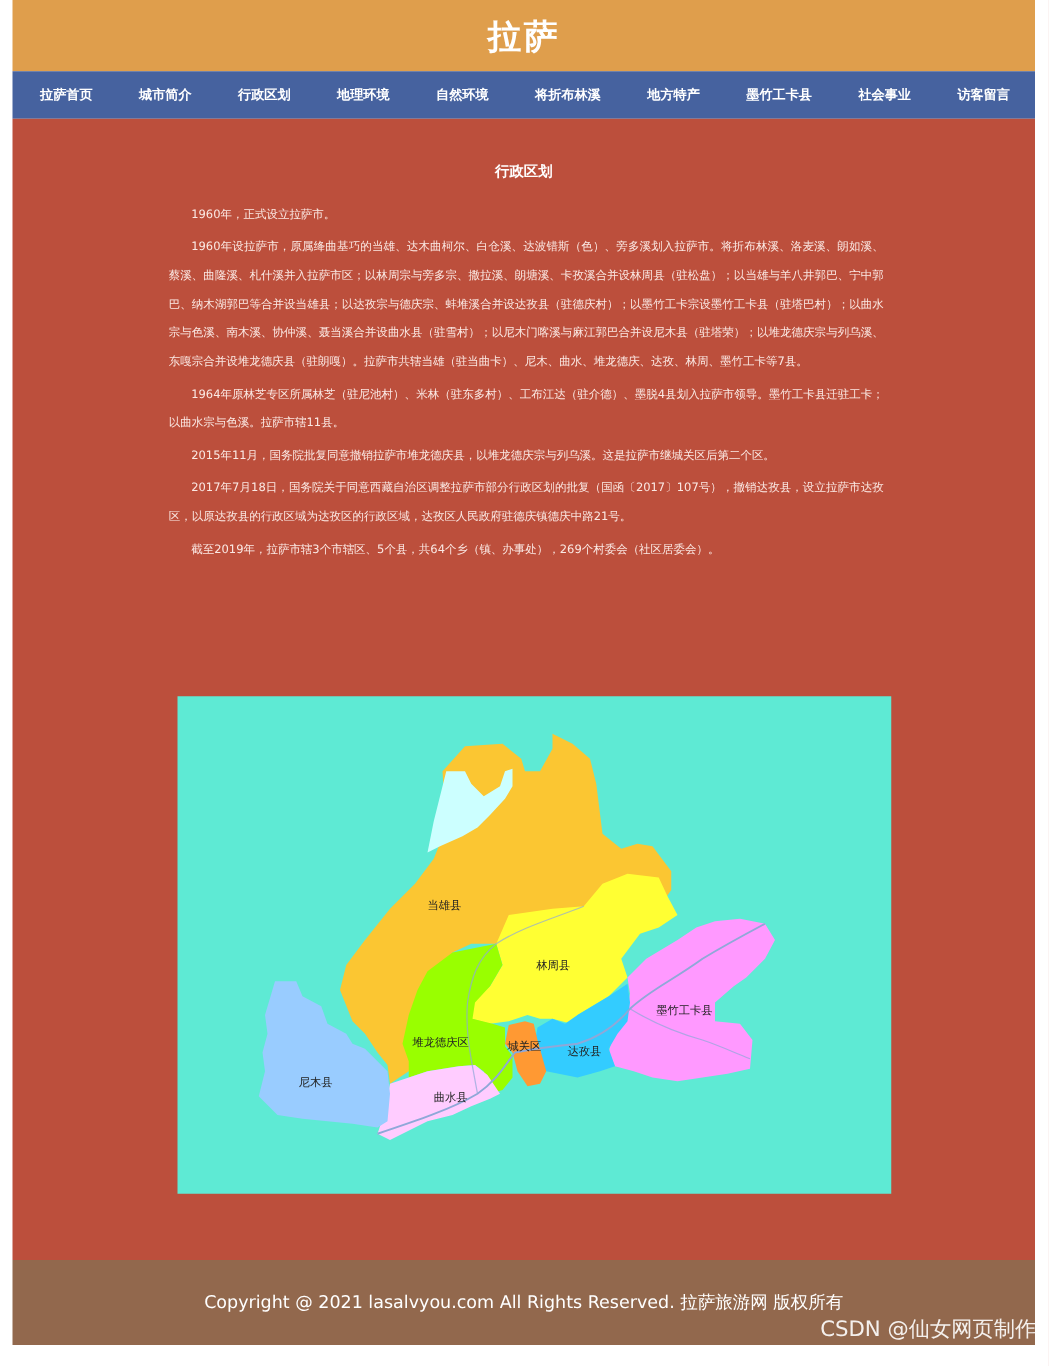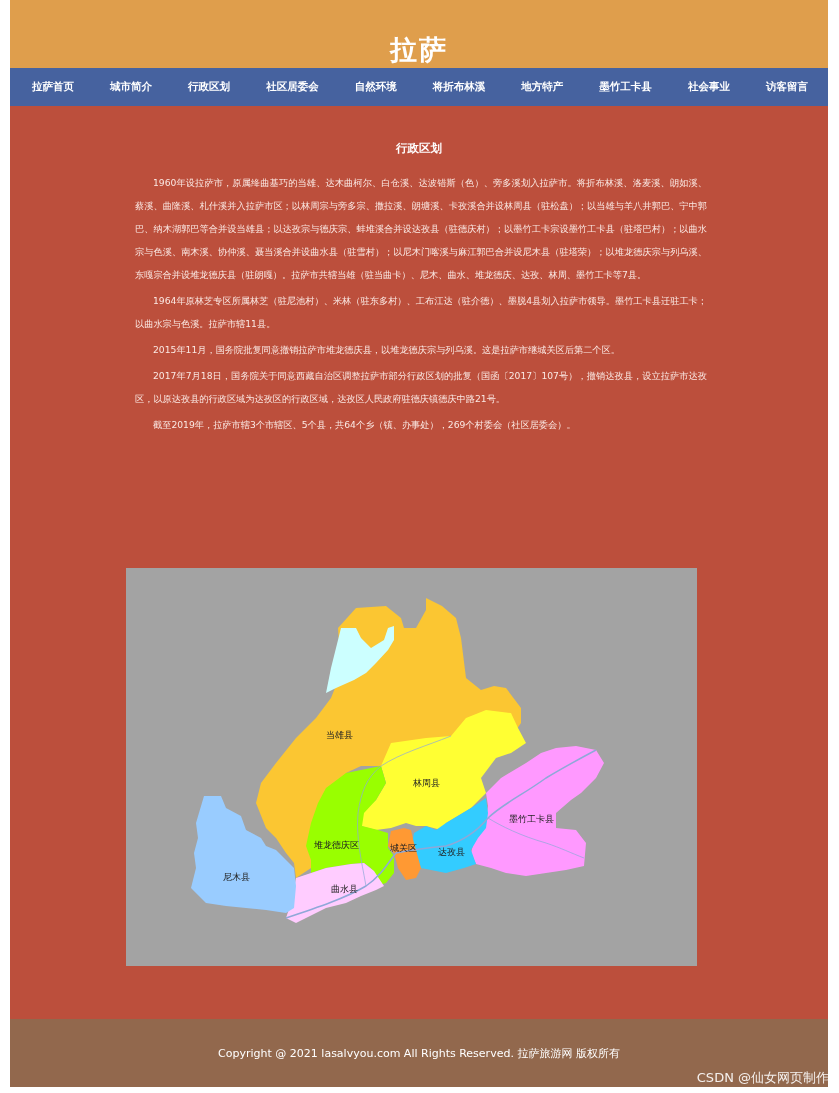--- a/index.html
+++ b/index.html
@@ -1,57 +1,58 @@
 <!DOCTYPE html>
 <html><head>
   <meta charset="utf-8">
   <style>
     * { margin: 0; padding: 0; box-sizing: border-box; }
     html, body { width: 839px; height: 1093px; background: #ffffff; overflow: hidden; }
     body { font-family: "DejaVu Sans", "Liberation Sans", sans-serif; position: relative; }
     .page { position: absolute; left: 10px; top: 0; width: 818px; height: 1093px; }
-    .header { height: 68px; background: #df9e4c; display: flex; align-items: flex-end; justify-content: center; }
+    .header { height: 57px; background: #df9e4c; display: flex; align-items: center; justify-content: center; }
     .header h1 { color: #ffffff; font-size: 27px; font-weight: bold; letter-spacing: 2px; }
     .nav { height: 38px; background: #46629f; display: flex; align-items: center; justify-content: space-between; padding: 0 20px 0 22px; }
     .nav a { color: #ffffff; font-size: 10.5px; font-weight: bold; text-decoration: none; white-space: nowrap; }
     .main { background: #bc4f3c; height: 913px; position: relative; }
     .main h2 { position: absolute; top: 35px; left: 0; width: 100%; text-align: center; color: #ffffff; font-size: 11.5px; font-weight: bold; }
     .content { position: absolute; top: 65px; left: 125px; width: 572px; }
     .content p { color: #fbe9e4; font-size: 9.2px; line-height: 23px; text-indent: 18px; margin-bottom: 3px; text-align: justify; }
-    .map-box { position: absolute; top: 462px; left: 116px; width: 571px; height: 398px; background: #a3a3a3; }
+    .map-box { position: absolute; top: 462px; left: 132px; width: 571px; height: 398px; background: #5eead4; }
     .map-box svg { width: 100%; height: 100%; display: block; }
     .map-label { font-family: "DejaVu Sans", sans-serif; font-size: 9px; fill: #222222; }
     .footer { height: 68px; background: #92684d; display: flex; align-items: center; justify-content: center; }
-    .footer span { color: #ffffff; font-size: 11px; }
-    .watermark { position: absolute; right: 10px; bottom: 6px; color: #ffffff; font-size: 13px; opacity: 0.9; }
+    .footer span { color: #ffffff; font-size: 14px; }
+    .watermark { position: absolute; right: 10px; bottom: 18px; color: #ffffff; font-size: 17px; opacity: 0.9; }
   </style>
 </head>
 <body>
 
 <div class="page">
   <header class="header">
     <h1>拉萨</h1>
   </header>
 
   <nav class="nav">
     <a href="#">拉萨首页</a>
     <a href="#">城市简介</a>
     <a href="#">行政区划</a>
-    <a href="#">社区居委会</a>
+    <a href="#">地理环境</a>
     <a href="#">自然环境</a>
     <a href="#">将折布林溪</a>
     <a href="#">地方特产</a>
     <a href="#">墨竹工卡县</a>
     <a href="#">社会事业</a>
     <a href="#">访客留言</a>
   </nav>
 
   <main class="main">
     <h2>行政区划</h2>
     <div class="content">
+      <p>1960年，正式设立拉萨市。</p>
       <p>1960年设拉萨市，原属绛曲基巧的当雄、达木曲柯尔、白仓溪、达波错斯（色）、旁多溪划入拉萨市。将折布林溪、洛麦溪、朗如溪、蔡溪、曲隆溪、札什溪并入拉萨市区；以林周宗与旁多宗、撒拉溪、朗塘溪、卡孜溪合并设林周县（驻松盘）；以当雄与羊八井郭巴、宁中郭巴、纳木湖郭巴等合并设当雄县；以达孜宗与德庆宗、蚌堆溪合并设达孜县（驻德庆村）；以墨竹工卡宗设墨竹工卡县（驻塔巴村）；以曲水宗与色溪、南木溪、协仲溪、聂当溪合并设曲水县（驻雪村）；以尼木门喀溪与麻江郭巴合并设尼木县（驻塔荣）；以堆龙德庆宗与列乌溪、东嘎宗合并设堆龙德庆县（驻朗嘎）。拉萨市共辖当雄（驻当曲卡）、尼木、曲水、堆龙德庆、达孜、林周、墨竹工卡等7县。</p>
       <p>1964年原林芝专区所属林芝（驻尼池村）、米林（驻东多村）、工布江达（驻介德）、墨脱4县划入拉萨市领导。墨竹工卡县迁驻工卡；以曲水宗与色溪。拉萨市辖11县。</p>
       <p>2015年11月，国务院批复同意撤销拉萨市堆龙德庆县，以堆龙德庆宗与列乌溪。这是拉萨市继城关区后第二个区。</p>
       <p>2017年7月18日，国务院关于同意西藏自治区调整拉萨市部分行政区划的批复（国函〔2017〕107号），撤销达孜县，设立拉萨市达孜区，以原达孜县的行政区域为达孜区的行政区域，达孜区人民政府驻德庆镇德庆中路21号。</p>
       <p>截至2019年，拉萨市辖3个市辖区、5个县，共64个乡（镇、办事处），269个村委会（社区居委会）。</p>
     </div>
 
     <div class="map-box">
       <svg viewBox="0 0 571 398" xmlns="http://www.w3.org/2000/svg">
 

